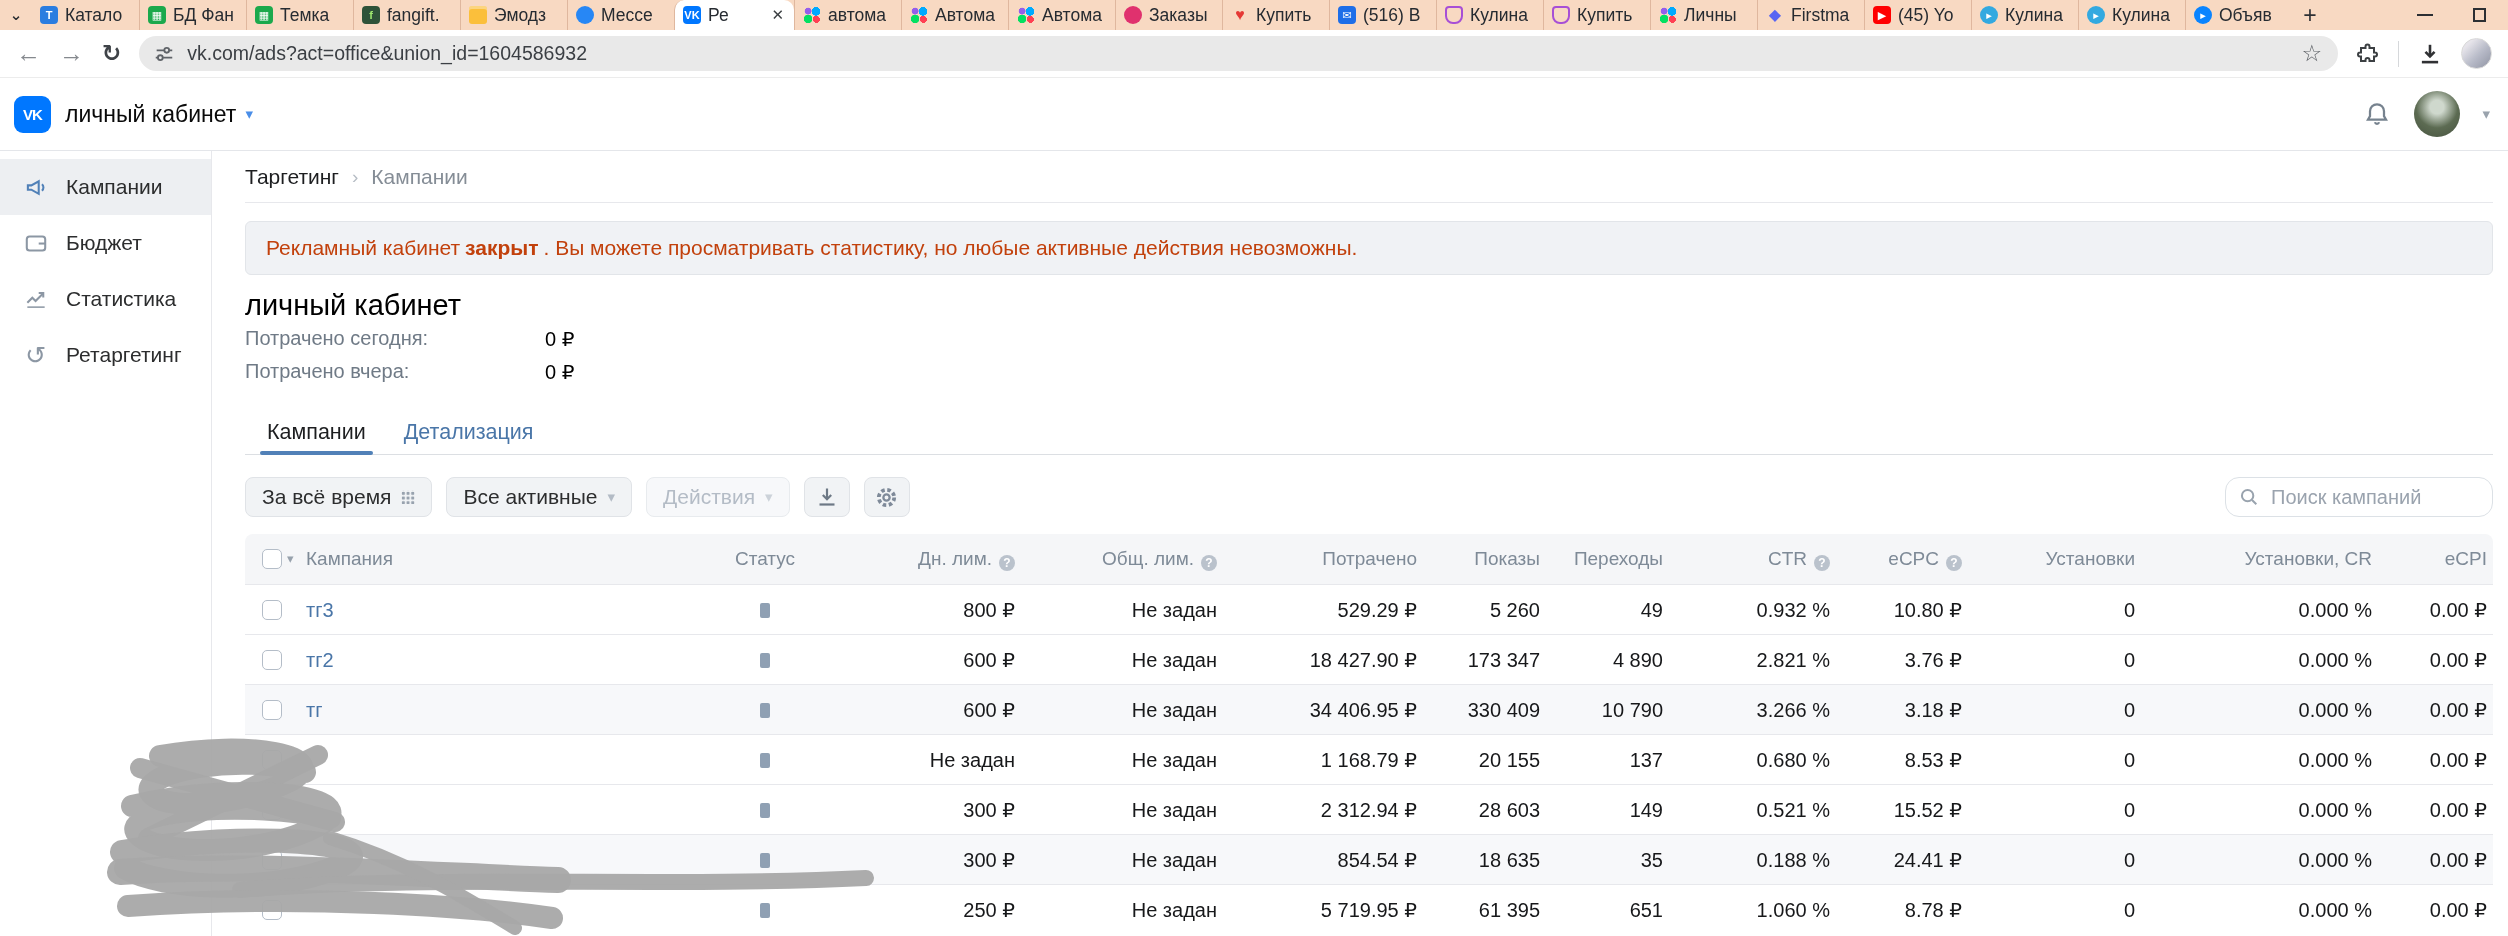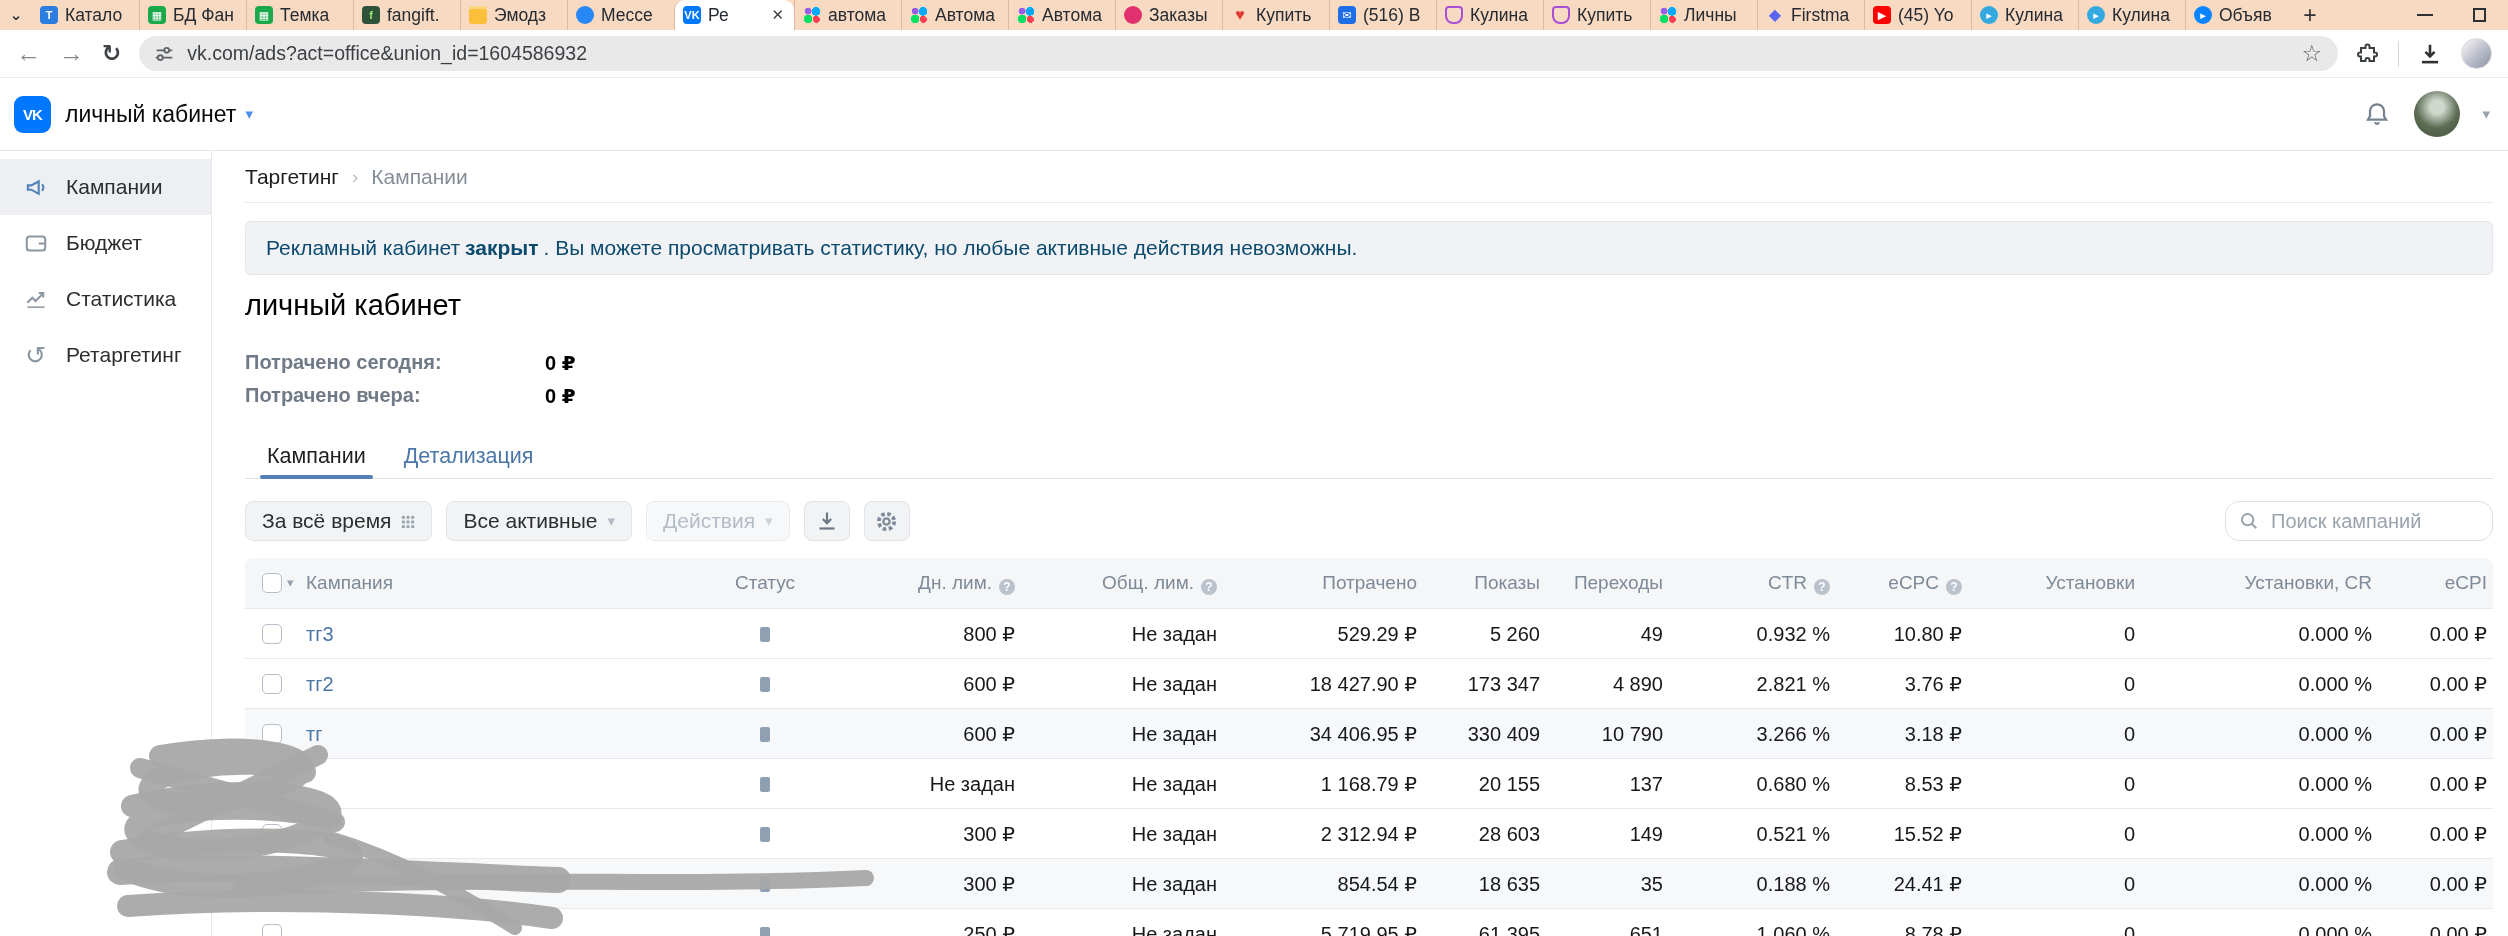--- a/index.html
+++ b/index.html
@@ -65,24 +65,24 @@
   .sitem.active .sic{color:#5181b8;}
 
   
   .main{position:absolute;top:151px;left:245px;width:2248px;}
   .crumbs{height:52px;display:flex;align-items:center;gap:13px;font-size:21px;border-bottom:1px solid #e7e8ec;}
   .crumb-a{color:#1d1e20;cursor:pointer;}
   .crumb-sep{color:#b6bdc5;font-size:19px;}
   .crumb-b{color:#858d96;}
 
   .notice{margin-top:18px;height:54px;background:#f0f2f5;border:1px solid #e2e5e9;border-radius:6px;
-          display:flex;align-items:center;padding:0 20px;font-size:21px;color:#0c4a6e;}
+          display:flex;align-items:center;padding:0 20px;font-size:21px;color:#c2410c;}
   .notice b{margin:0 5px;}
   .acct-title{margin:14px 0 0;font-size:29px;font-weight:400;color:#000;line-height:33px;}
-  .stats{margin-top:24px;font-weight:bold;}
+  .stats{margin-top:0;}
   .stat{height:33px;display:flex;align-items:center;font-size:20px;}
   .stat .lbl{width:300px;color:#6f7a86;}
   .stat .val{color:#000;}
 
   .ptabs{margin-top:22px;height:45px;border-bottom:1px solid #dcdfe3;display:flex;gap:38px;padding-left:22px;}
   .ptab{display:flex;align-items:center;font-size:21.5px;position:relative;cursor:pointer;}
   .ptab.active{color:#1d1e20;}
   .ptab.active::after{content:"";position:absolute;left:-7px;right:-7px;bottom:-1px;height:4px;background:#5181b8;border-radius:2px;}
   .ptab.link{color:#4a76a8;}
 

